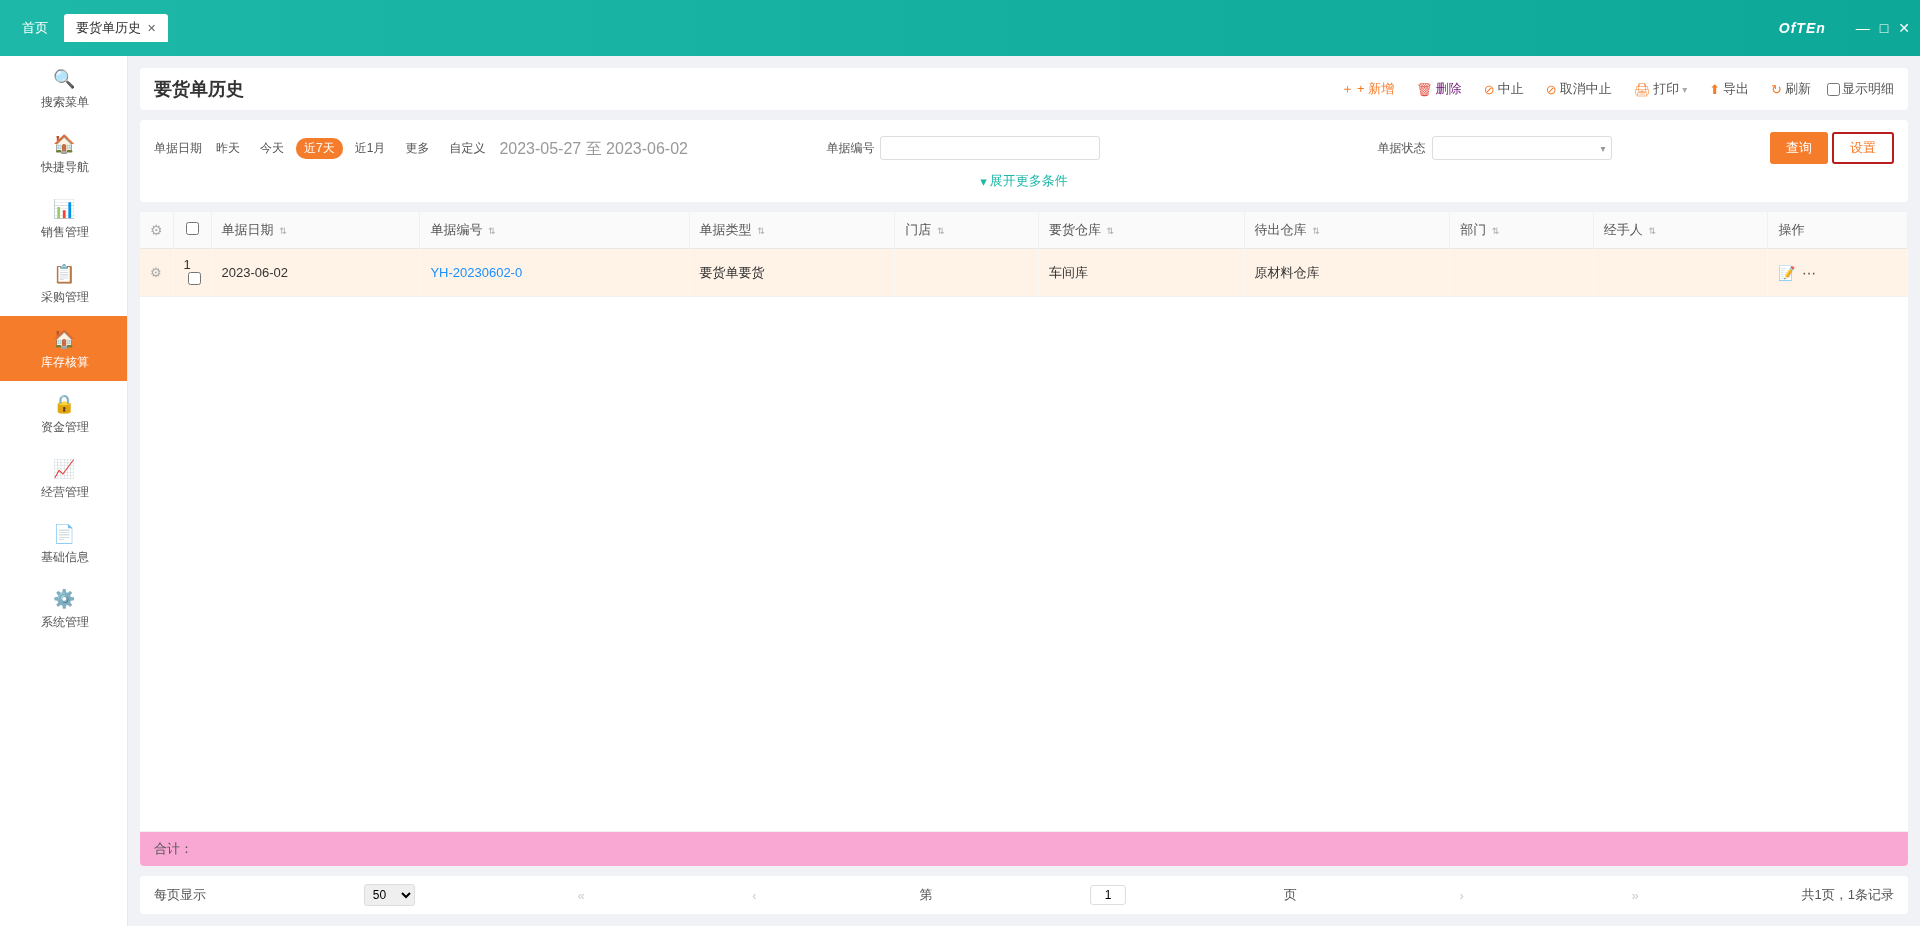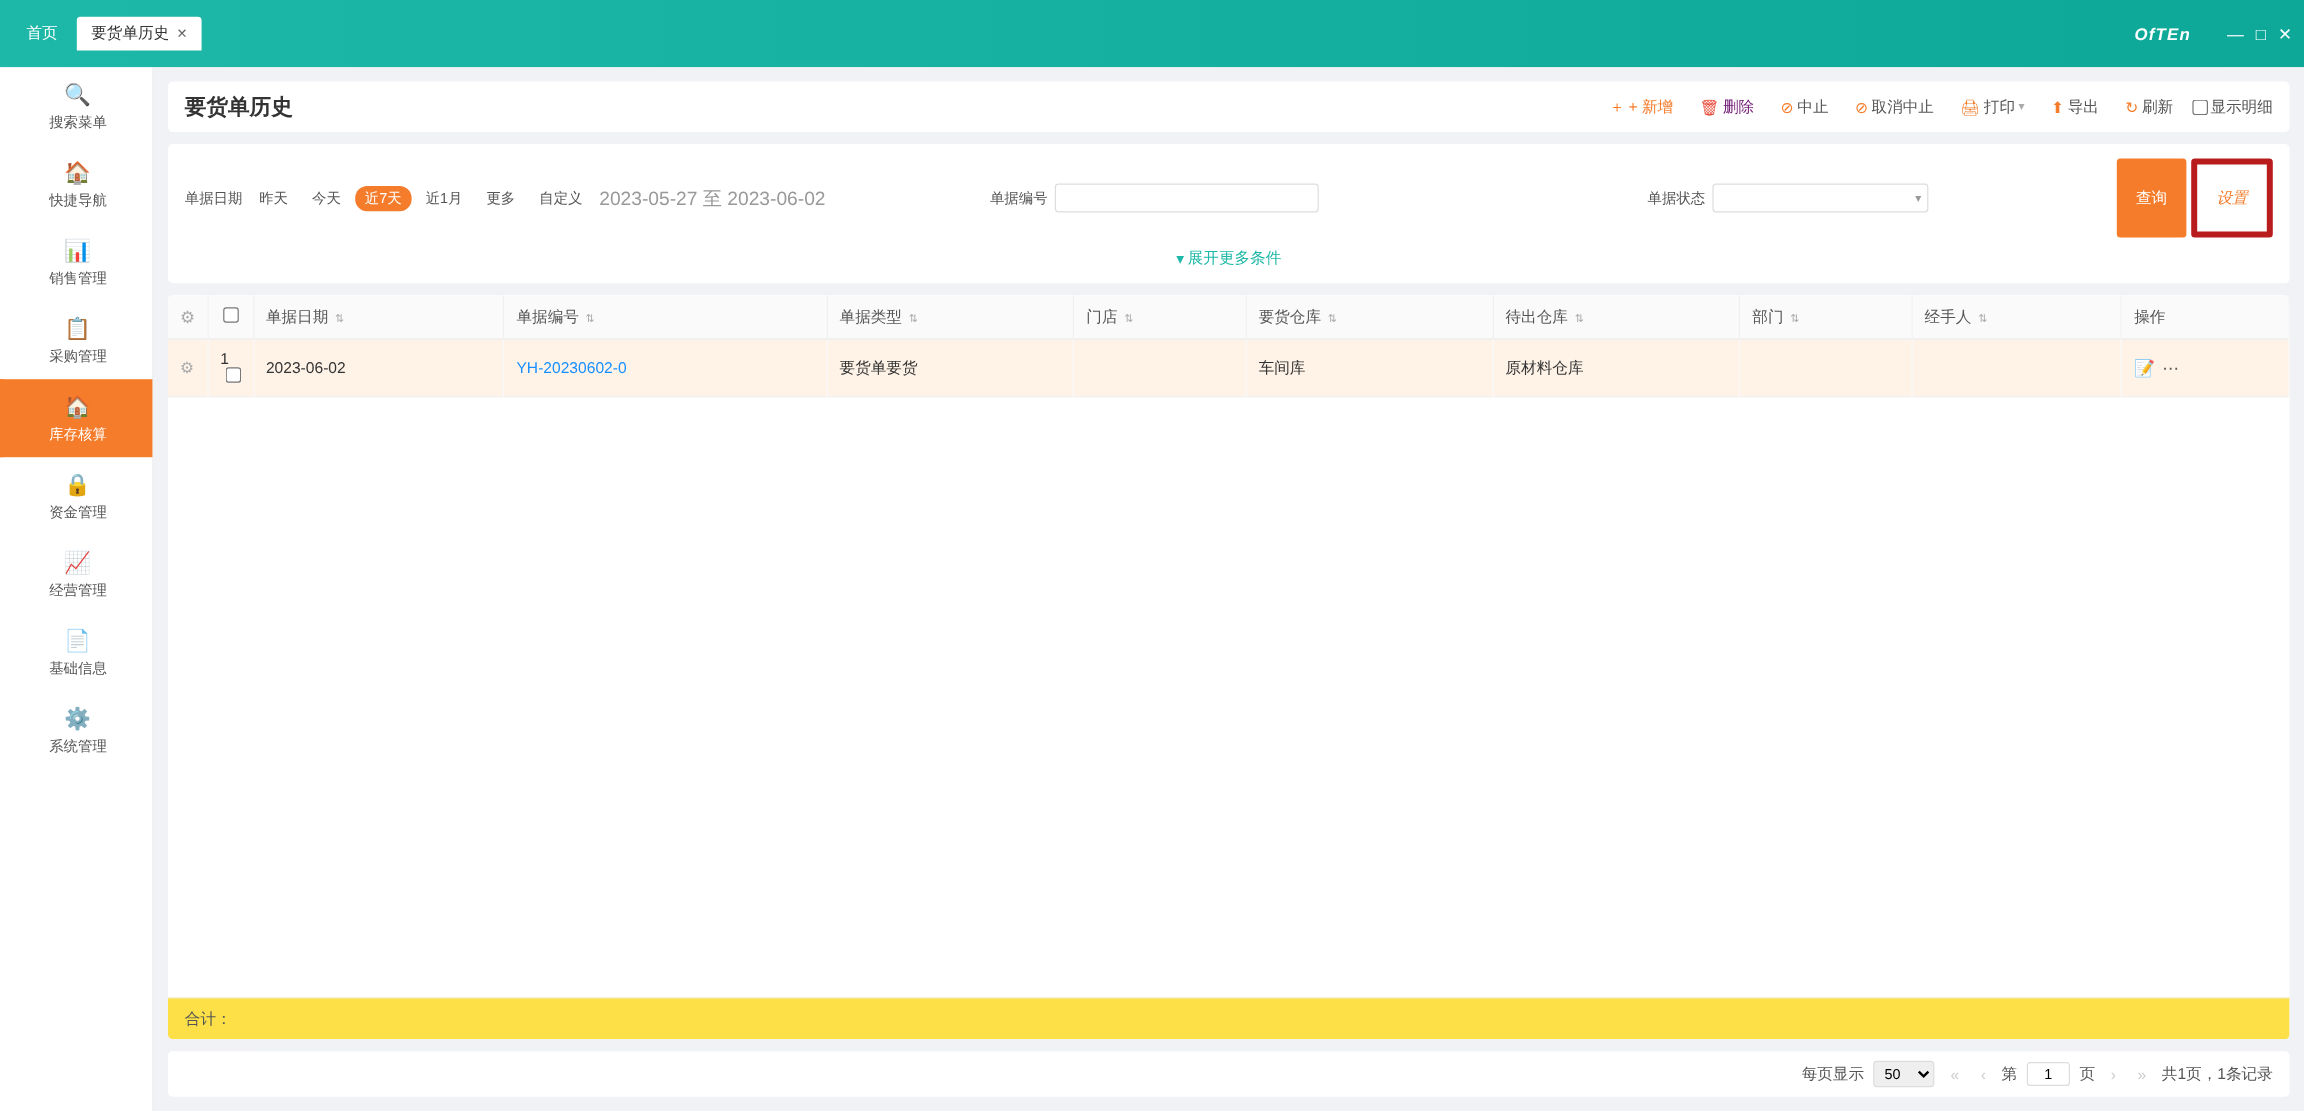--- a/index.html
+++ b/index.html
@@ -113,26 +113,25 @@
       color: white;
       border: none;
       padding: 6px 16px;
       border-radius: 3px;
       cursor: pointer;
       font-size: 13px;
     }
     .btn-secondary {
       background: white;
       color: #f57c2a;
-      border: 5px solid #b91c1c;
-      padding: 19px 16px;
+      border: 2px solid #b91c1c;
+      padding: 5px 16px;
       border-radius: 3px;
       cursor: pointer;
       font-size: 13px;
-      font-style: italic;
     }
     .show-detail-btn {
       display: flex;
       align-items: center;
       gap: 2px;
       cursor: pointer;
       font-size: 12px;
       color: #555;
     }
 
@@ -253,33 +252,33 @@
       border-right: 1px solid #f8f8f8;
     }
     .link-text { color: #1890ff; cursor: pointer; text-decoration: none; }
     .action-btns { display: flex; gap: 6px; }
     .action-icon { cursor: pointer; color: #555; font-size: 14px; }
     .settings-col { width: 30px; text-align: center; }
     .checkbox-col { width: 30px; text-align: center; }
 
     
     .table-footer {
-      background: #fde047;
+      background: #f9a8d4;
       padding: 8px 14px;
       font-size: 12px;
       color: #555;
       border-top: 1px solid #f0f0f0;
       margin-top: auto;
     }
 
     
     .pagination {
       display: flex;
       align-items: center;
-      justify-content: flex-end;
+      justify-content: space-between;
       padding: 8px 14px;
       gap: 8px;
       background: white;
       border-radius: 4px;
       font-size: 12px;
       color: #555;
     }
     .page-size-select {
       border: 1px solid #ddd;
       padding: 2px 4px;

